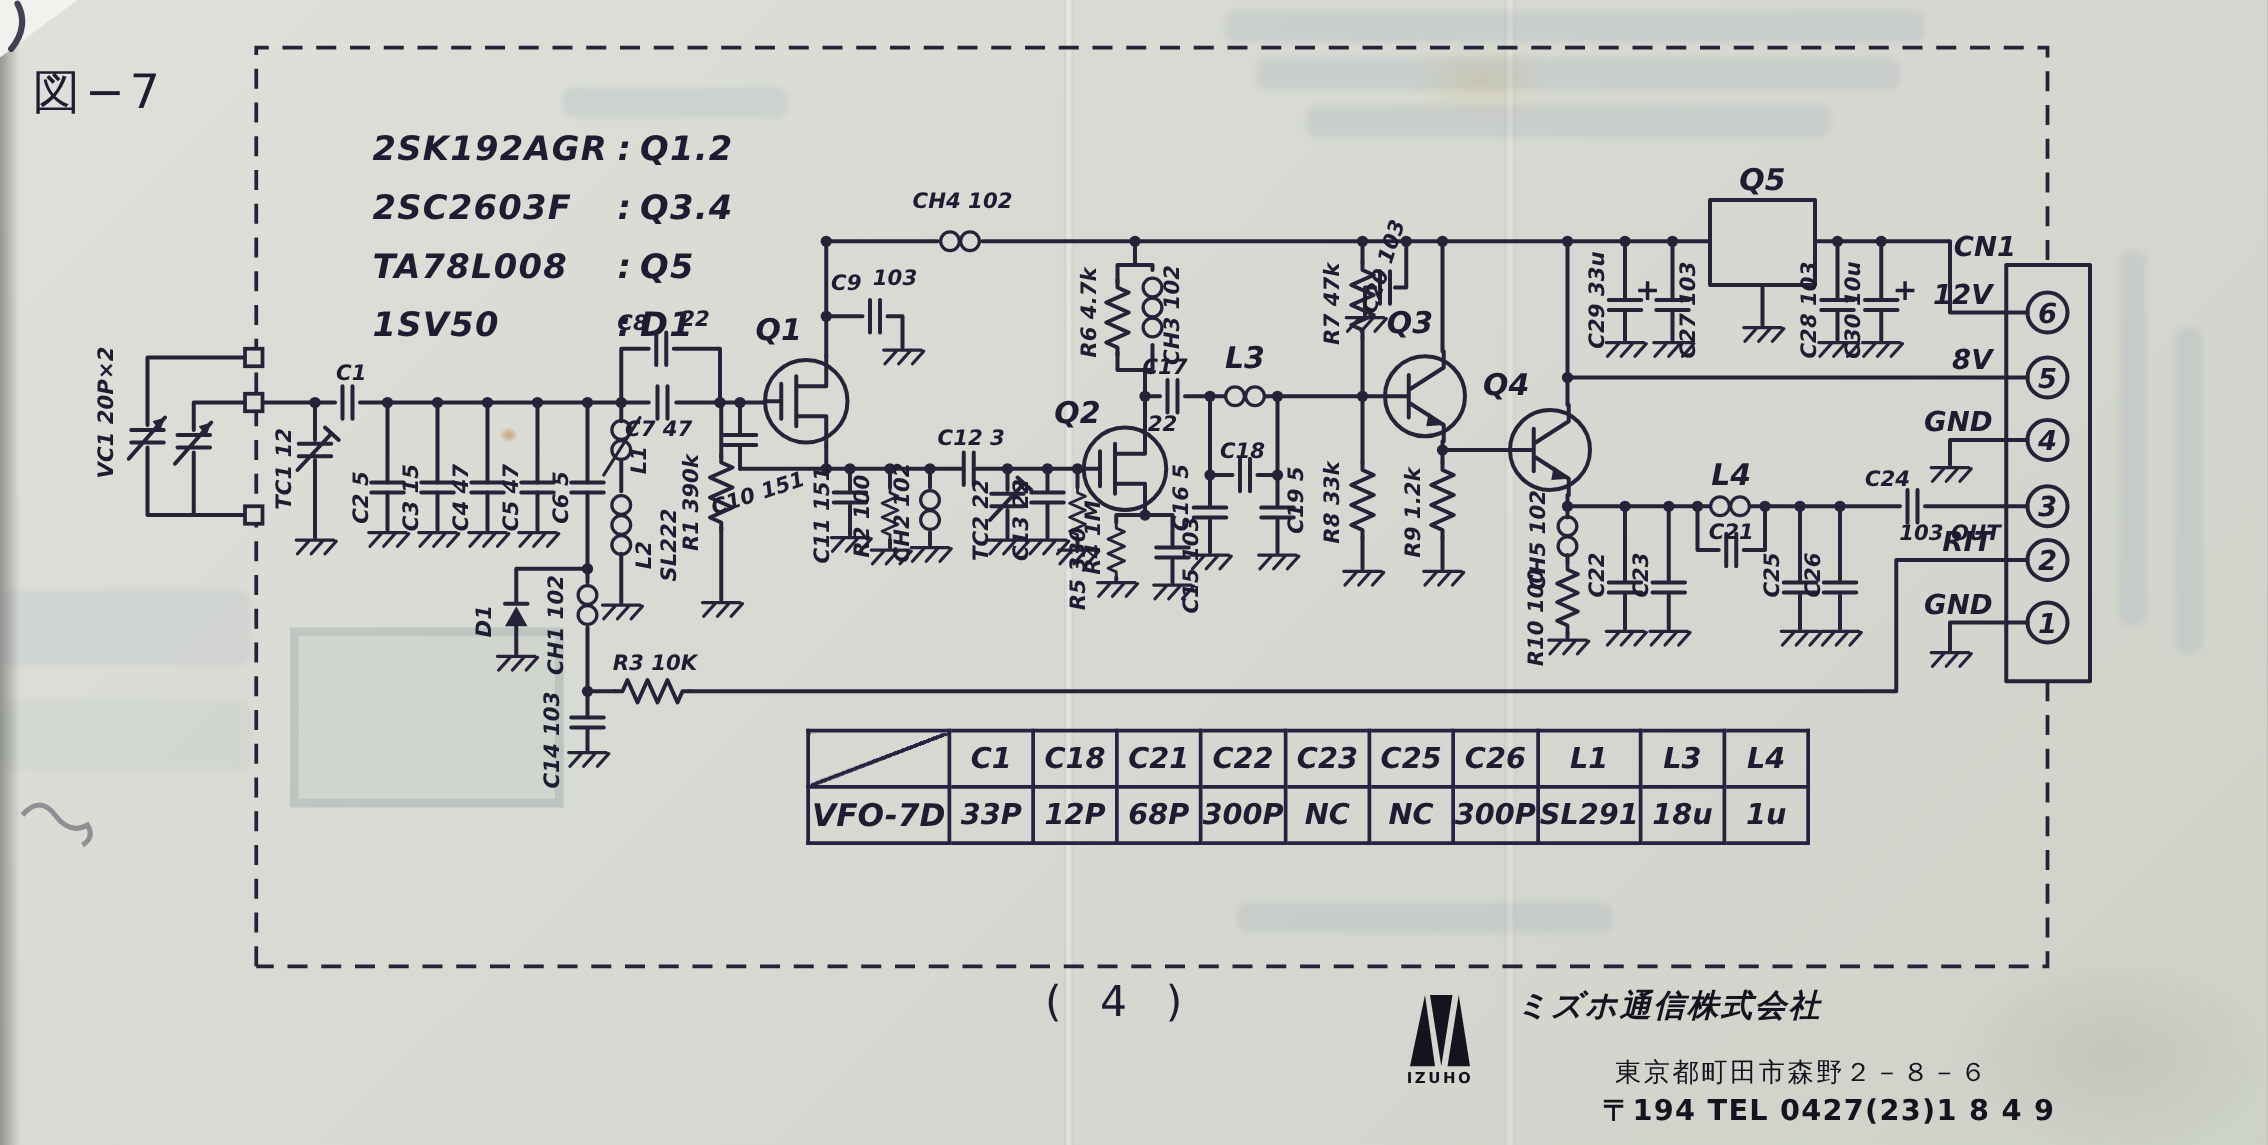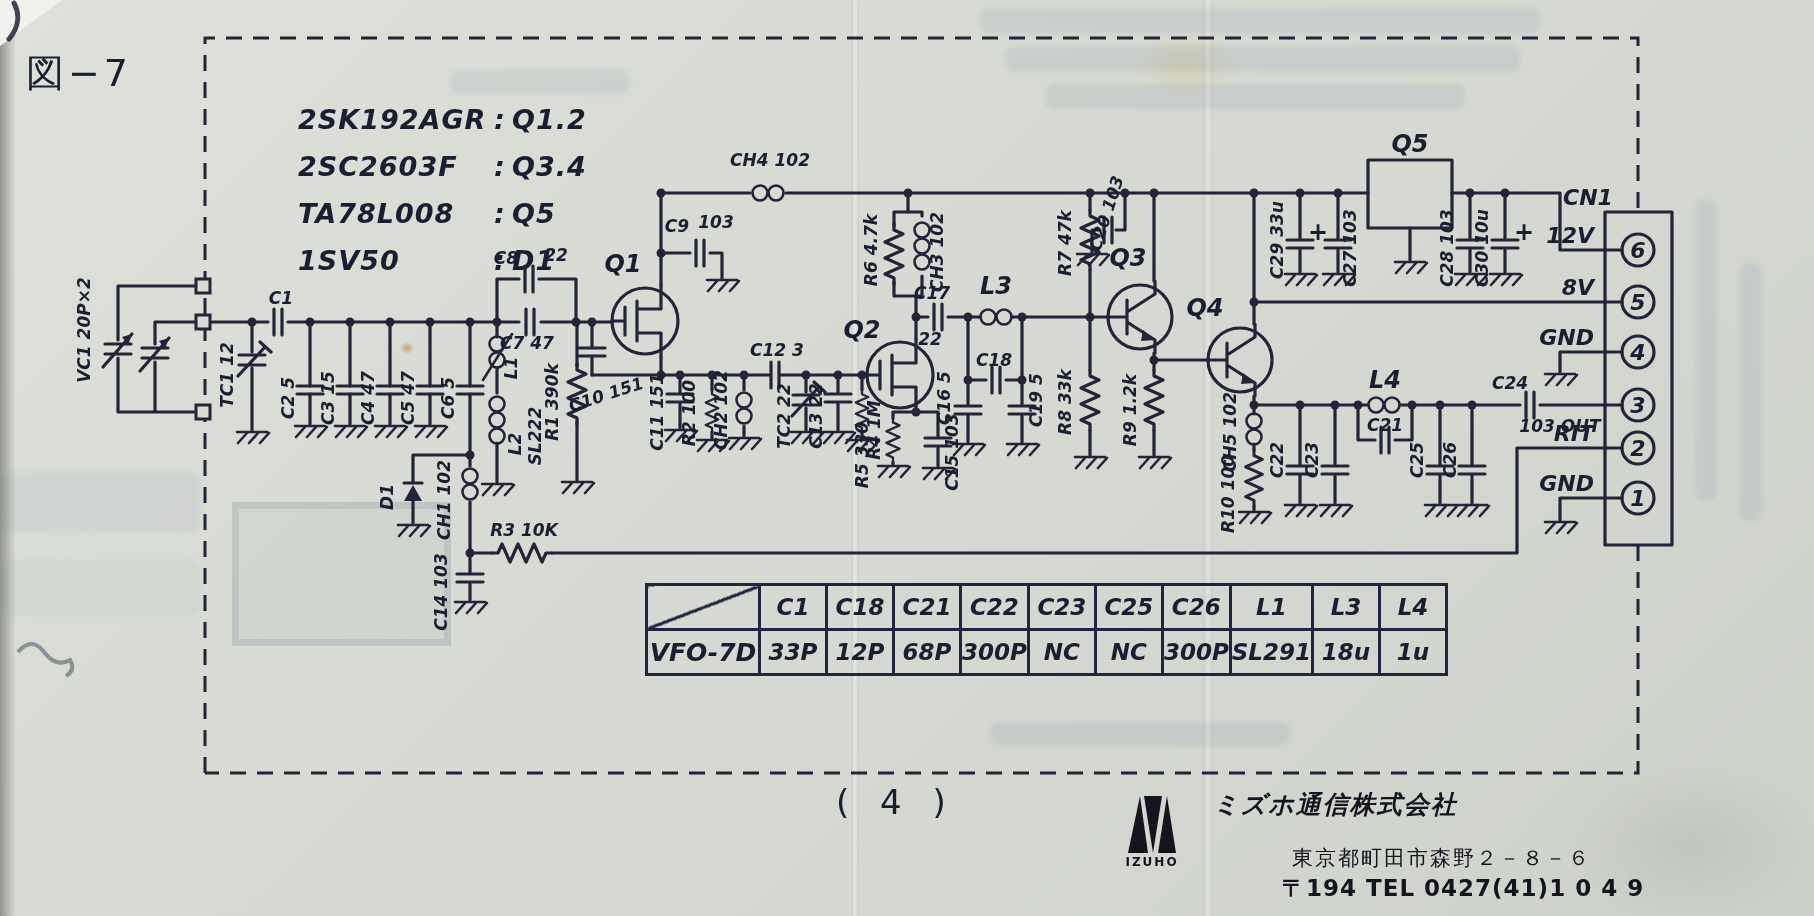--- a/index.html
+++ b/index.html
@@ -479,15 +479,15 @@
         <td>18u</td>
         <td>1u</td>
       </tr>
     </tbody>
       </table>
   </div>
 
   <div id="pageno">( 4 )</div>
   <div id="company">ミズホ通信株式会社</div>
   <div id="address">東京都町田市森野２－８－６</div>
-  <div id="tel">〒194 TEL 0427(41)1 0 4 9</div>
+  <div id="tel">〒194 TEL 0427(23)1 8 4 9</div>
 
 </div>
 
 </body></html>

